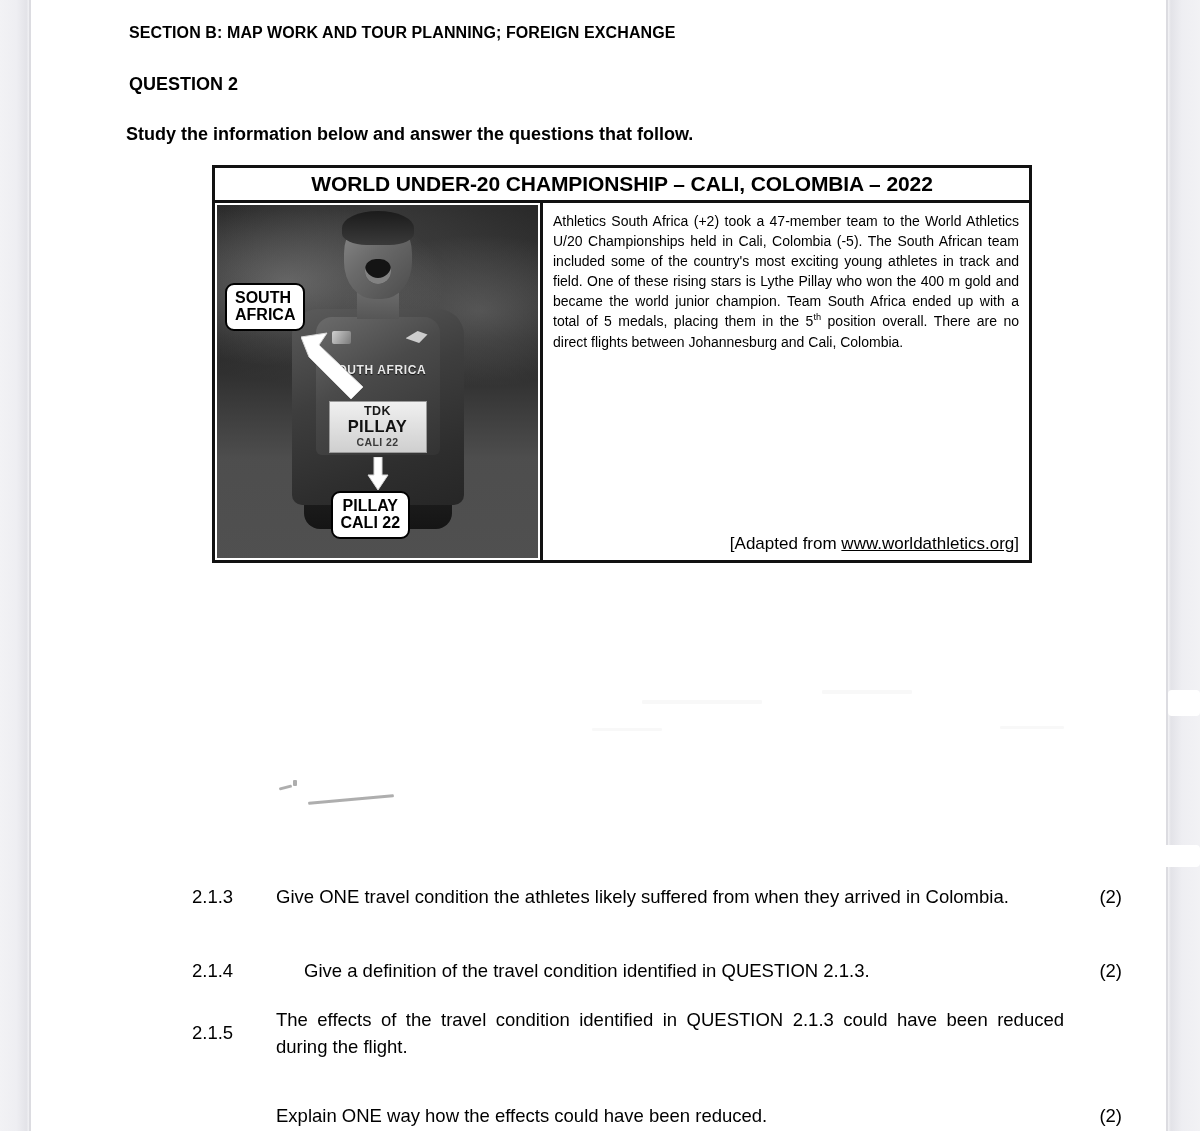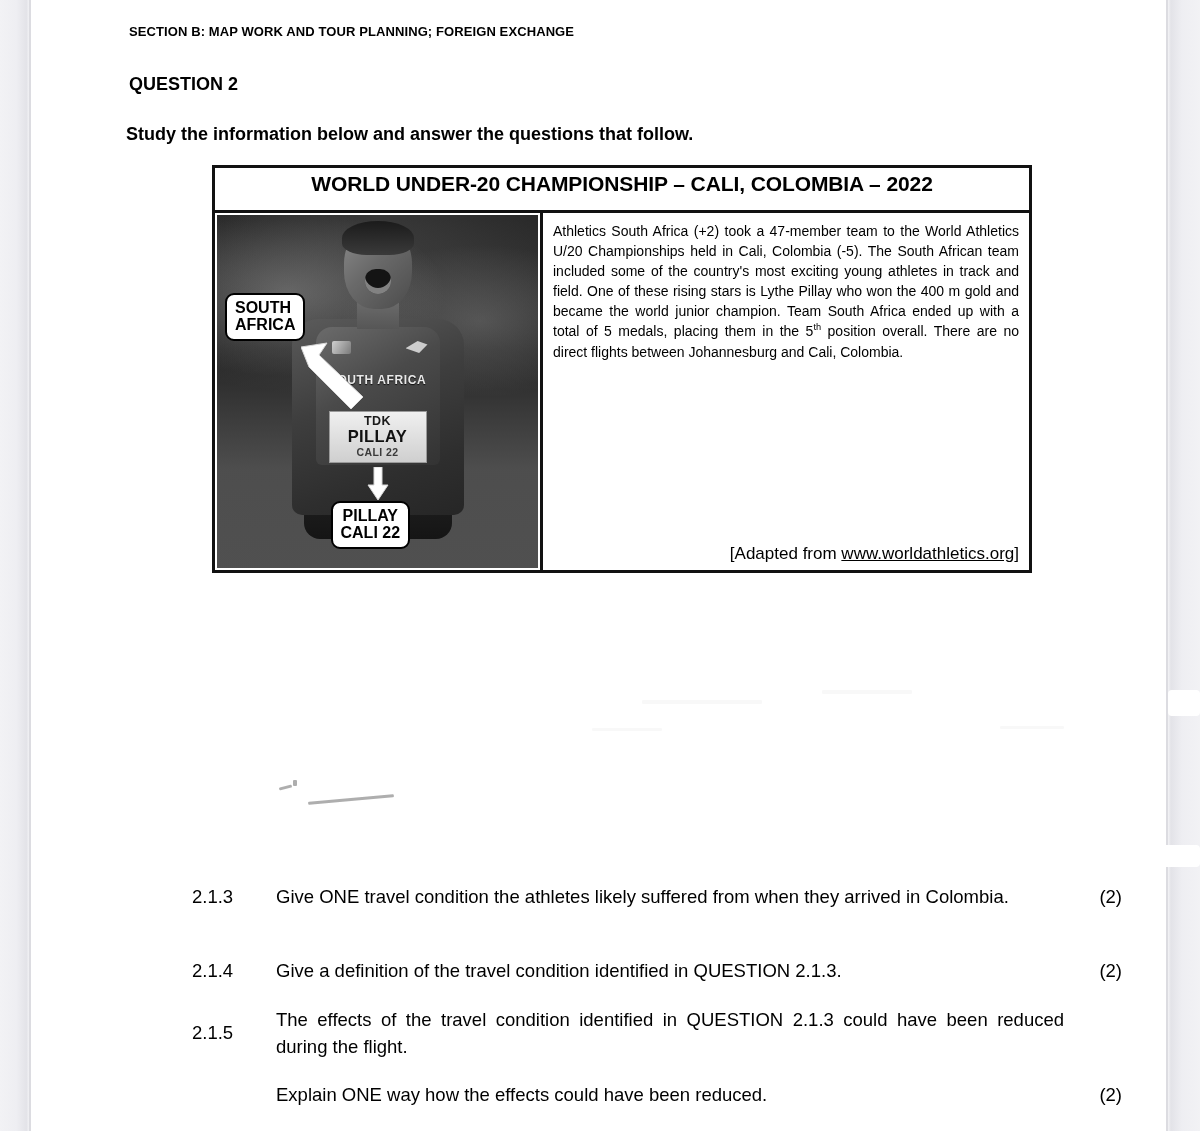--- a/index.html
+++ b/index.html
@@ -53,21 +53,21 @@
     position: absolute;
     left: 32px; top: 0;
     width: 1134px; height: 1131px;
     background: #ffffff;
   }
 
   .hdr-section {
     position: absolute;
     left: 97px;
     top: 24px;
-    font-size: 13px;
+    font-size: 16px;
     font-weight: bold;
     letter-spacing: 0.1px;
     white-space: nowrap;
   }
   .hdr-question {
     position: absolute;
     left: 97px;
     top: 74px;
     font-size: 18px;
     font-weight: bold;
@@ -90,21 +90,21 @@
     width: 820px;
     border: 3px solid #111;
     background: #ffffff;
     box-sizing: border-box;
   }
   #info-title {
     border-bottom: 3px solid #111;
     text-align: center;
     font-size: 21px;
     font-weight: bold;
-    padding: 4px 0 15px 0;
+    padding: 4px 0 5px 0;
     letter-spacing: -0.1px;
     line-height: 1.1;
   }
   #info-body {
     display: flex;
     align-items: stretch;
   }
   #photo-cell {
     width: 328px;
     flex: 0 0 328px;
@@ -293,21 +293,21 @@
     text-align: justify;
     text-justify: inter-word;
   }
   .q-marks {
     flex: 0 0 58px;
     text-align: right;
     white-space: nowrap;
   }
   .q-extra {
     display: flex;
-    margin-top: 21px;
+    margin-top: 42px;
   }
   .q-extra .q-extra-text { flex: 1 1 auto; }
   .q-extra .q-extra-marks { flex: 0 0 58px; text-align: right; }
 </style>
 </head>
 <body>
 
 <div id="scan-page">
 
   <div class="edge-band left"></div>
@@ -385,21 +385,21 @@
     <div class="artifact artifact-faint" style="left:790px; top:690px; width:90px;  height:4px;"></div>
     <div class="artifact artifact-faint" style="left:560px; top:728px; width:70px;  height:3px;"></div>
     <div class="artifact artifact-faint" style="left:968px; top:726px; width:64px;  height:3px;"></div>
 
     <div class="q-row" style="top:884px;">
       <div class="q-num">2.1.3</div>
       <div class="q-body">Give ONE travel condition the athletes likely suffered from when they arrived in Colombia.</div>
       <div class="q-marks">(2)</div>
     </div>
 
-    <div class="q-row" style="top:958px;">
+    <div class="q-row" style="top:958px;gap:28px;">
       <div class="q-num">2.1.4</div>
       <div class="q-body q-nojustify">Give a definition of the travel condition identified in QUESTION 2.1.3.</div>
       <div class="q-marks">(2)</div>
     </div>
 
     <div class="q-row" style="top:1007px; display:block;">
       <div style="display:flex;align-items:center;">
         <div class="q-num">2.1.5</div>
         <div class="q-body">The effects of the travel condition identified in QUESTION 2.1.3 could have been reduced during the flight.</div>
         <div class="q-marks"></div>

